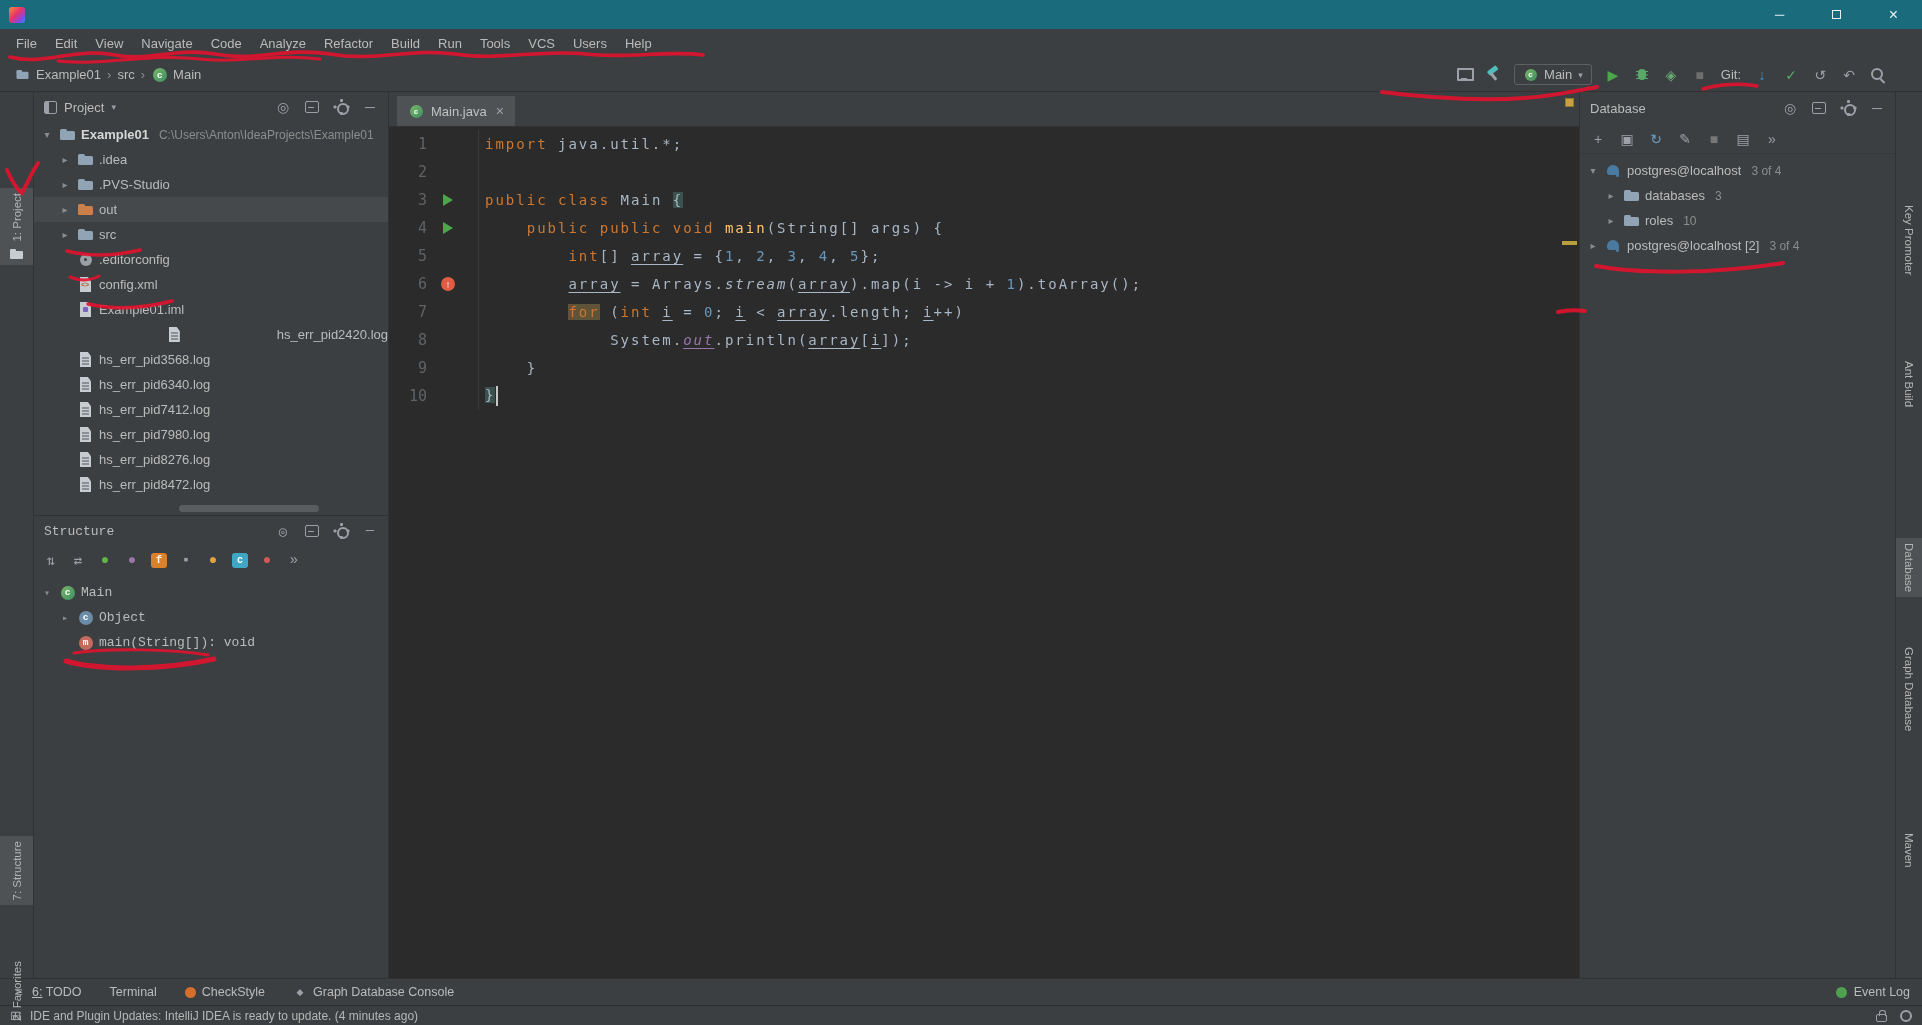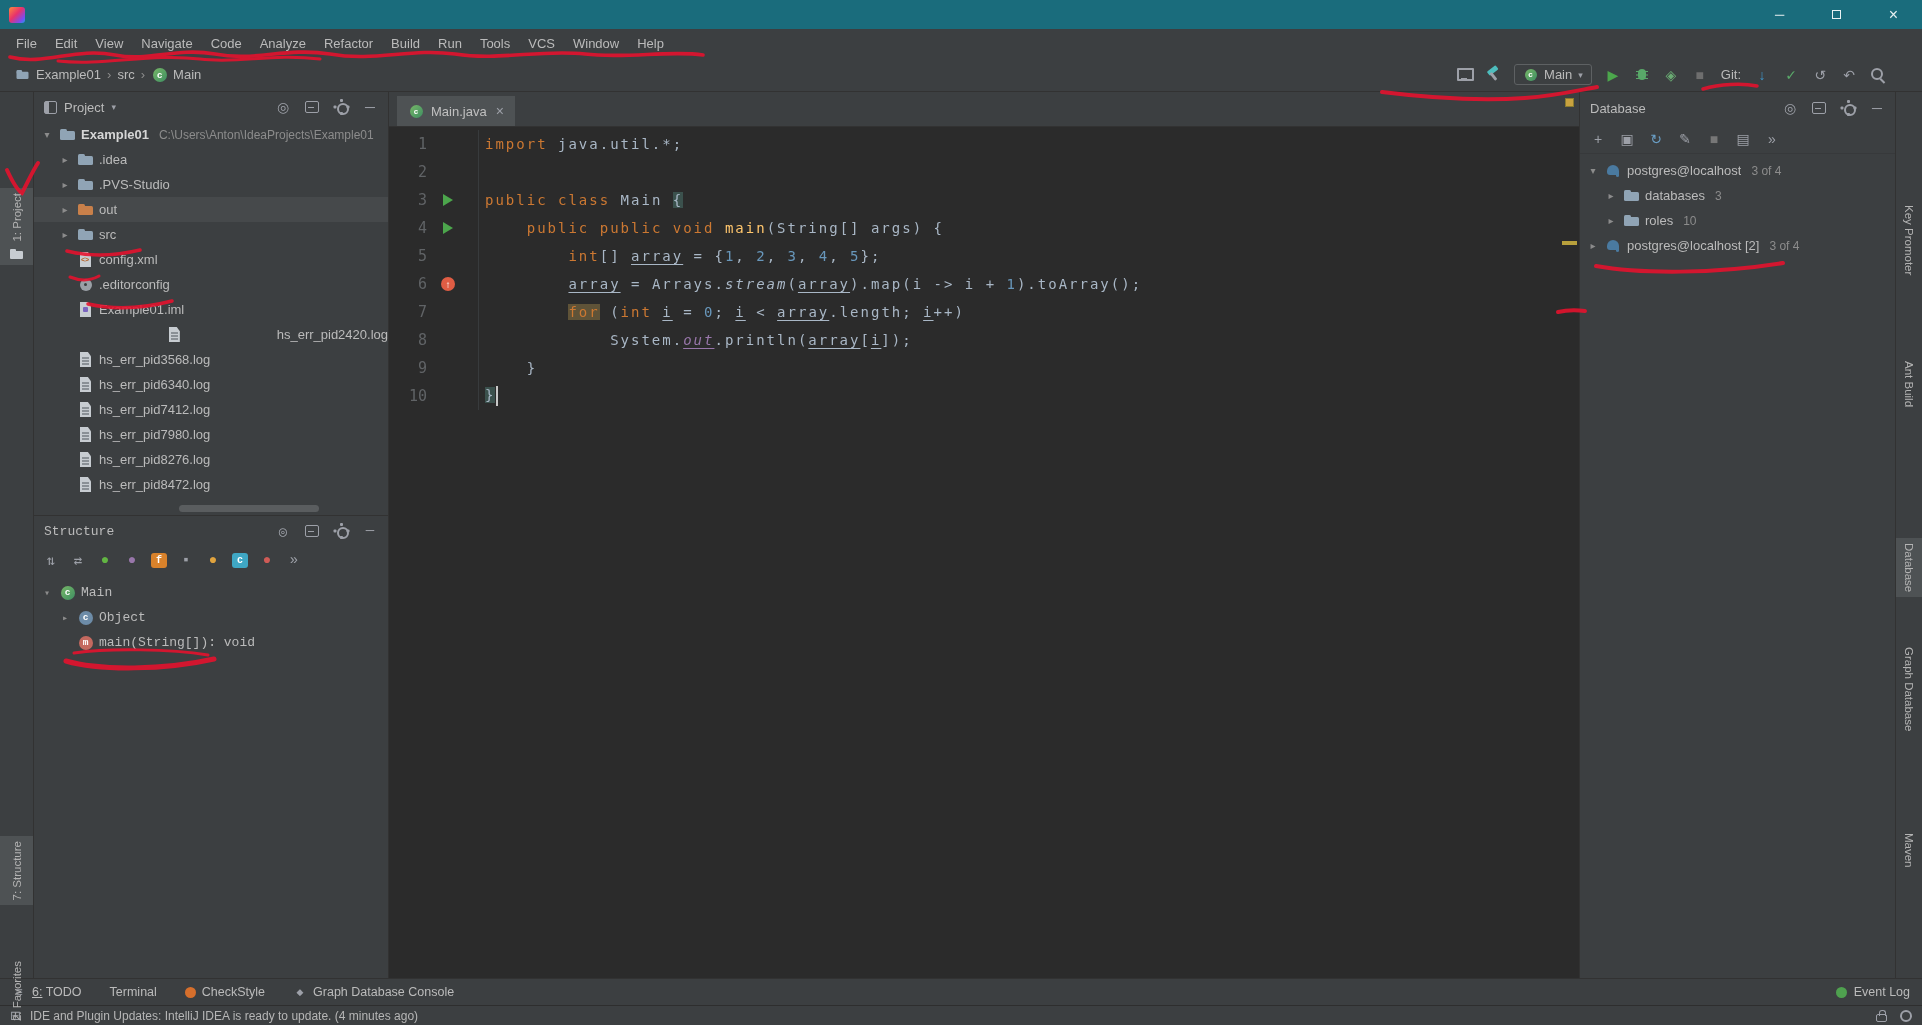--- a/index.html
+++ b/index.html
@@ -192,21 +192,21 @@
     <span class="menu-item">Edit</span>
     <span class="menu-item">View</span>
     <span class="menu-item">Navigate</span>
     <span class="menu-item">Code</span>
     <span class="menu-item">Analyze</span>
     <span class="menu-item">Refactor</span>
     <span class="menu-item">Build</span>
     <span class="menu-item">Run</span>
     <span class="menu-item">Tools</span>
     <span class="menu-item">VCS</span>
-    <span class="menu-item">Window</span>
+    <span class="menu-item">Users</span>
     <span class="menu-item">Help</span>
   </div>
 
 <div class="navbar">
   <div class="breadcrumbs">
       <span class="crumb">
         <span class="icn folder" style="transform: scale(0.8);"></span>
         <span class="crumb-label">Example01</span>
       </span>
       <span class="crumb-sep">›</span>
@@ -297,27 +297,27 @@
             <span class="icn folder-excluded"></span>
             <span class="tlabel">out</span>
           </div>
           <div class="trow" style="padding-left: 24px;">
             <span class="arrow">▸</span>
             <span class="icn folder"></span>
             <span class="tlabel">src</span>
           </div>
           <div class="trow" style="padding-left: 24px;">
             <span class="arrow"></span>
+            <span class="icn file-config"></span>
+            <span class="tlabel">.editorconfig</span>
+          </div>
+          <div class="trow" style="padding-left: 24px;">
+            <span class="arrow"></span>
             <span class="icn file-xml"></span>
             <span class="tlabel">config.xml</span>
-          </div>
-          <div class="trow" style="padding-left: 24px;">
-            <span class="arrow"></span>
-            <span class="icn file-config"></span>
-            <span class="tlabel">.editorconfig</span>
           </div>
           <div class="trow" style="padding-left: 24px;">
             <span class="arrow"></span>
             <span class="icn file-iml"></span>
             <span class="tlabel">Example01.iml</span>
           </div>
           <div class="trow" style="padding-left: 24px; justify-content: space-between;">
             <span class="arrow"></span>
             <span class="icn file-log"></span>
             <span class="tlabel">hs_err_pid2420.log</span>

